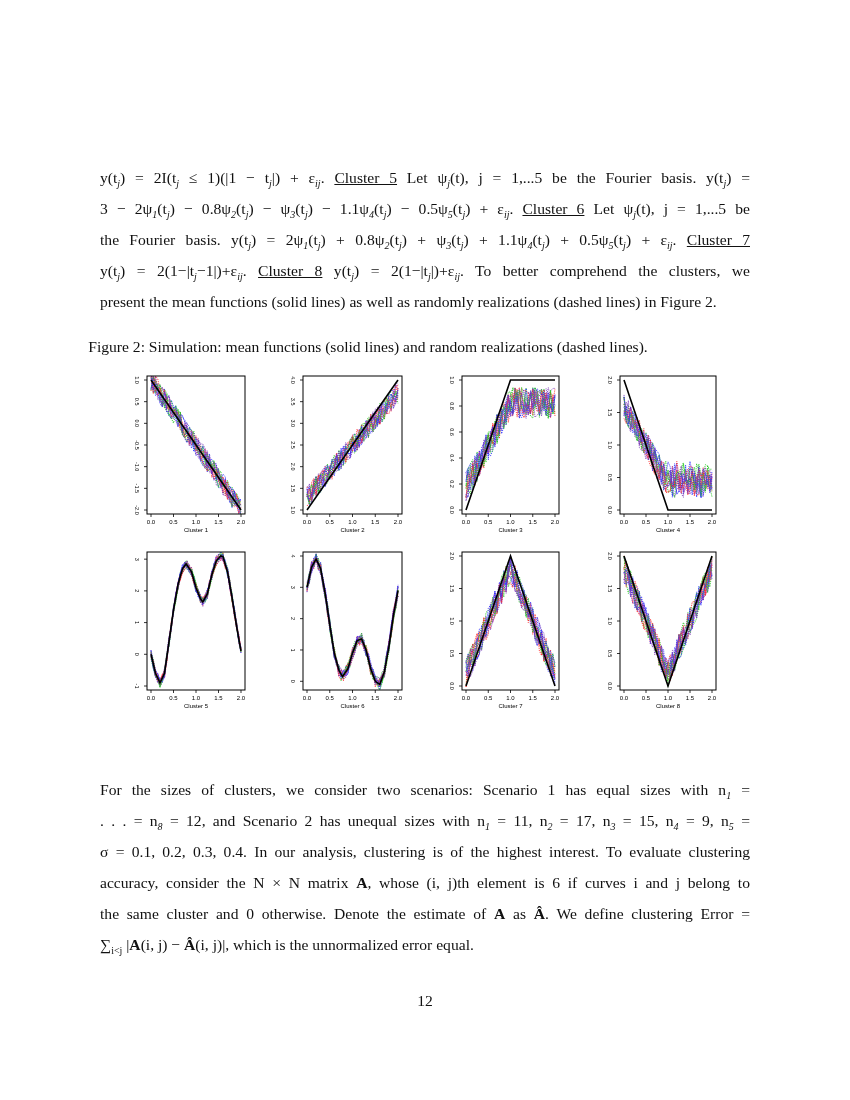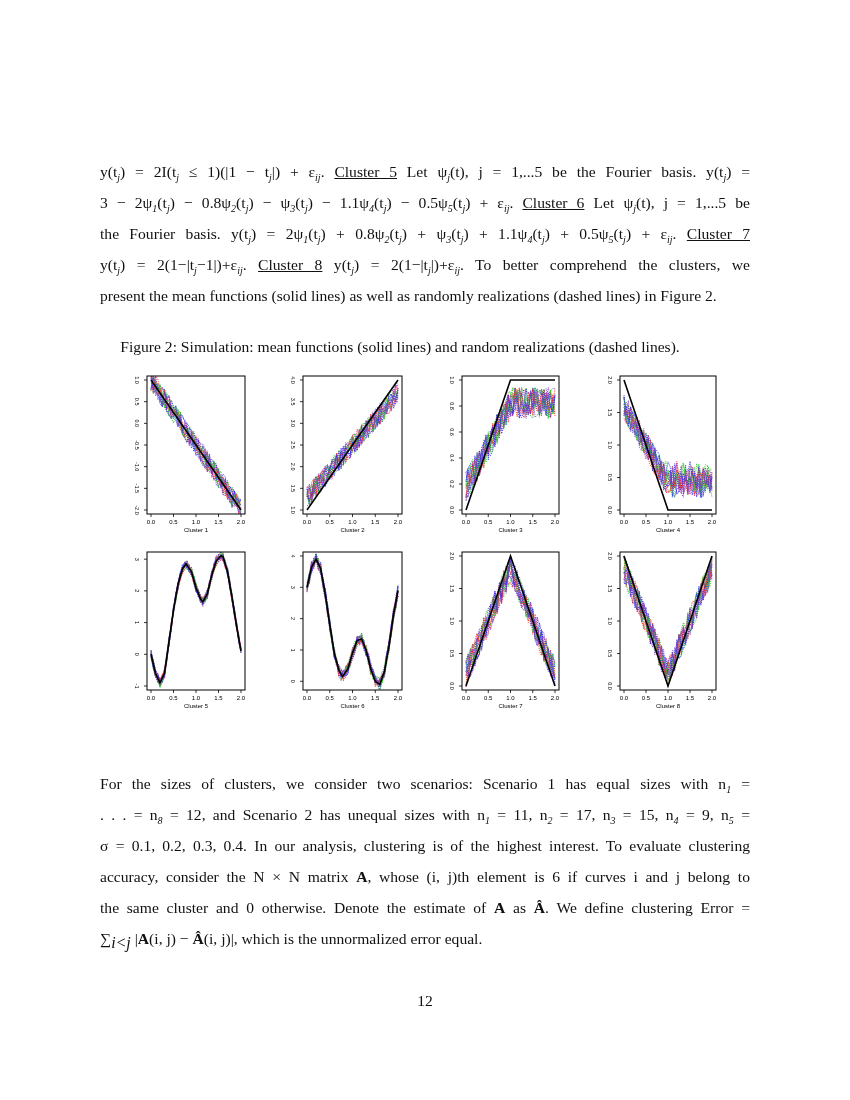--- a/index.html
+++ b/index.html
@@ -1,24 +1,24 @@
 <!DOCTYPE html>
 <html><head>
 <meta charset="utf-8">
 <style>
   html, body { margin: 0; padding: 0; background: #ffffff; }
   body { width: 850px; height: 1100px; position: relative; overflow: hidden;
          font-family: "DejaVu Serif", "Liberation Serif", serif; color: #111; }
   .para { position: absolute; left: 100px; width: 650px; font-family: "Liberation Serif", serif;
-          font-size: 15.6px; line-height: 20px; text-align: justify; }
+          font-size: 15.6px; line-height: 31px; text-align: justify; }
   .para .line { display: block; height: 31px; white-space: nowrap; text-align-last: justify; }
   .para .line.last { text-align-last: left; }
   .u { text-decoration: underline; }
   .caption { position: absolute; top: 338px; left: 0; width: 736px; text-align: center;
-             font-family: "Liberation Serif", serif; font-size: 15.6px; padding-left: 32px; }
+             font-family: "Liberation Serif", serif; font-size: 15.6px; }
   .figure { position: absolute; left: 0; top: 0; width: 850px; height: 1100px; pointer-events: none; }
   .pagenum { position: absolute; top: 992px; left: 0; width: 850px; text-align: center;
              font-family: "Liberation Serif", serif; font-size: 15.6px; }
   svg text { font-family: "Liberation Sans", sans-serif; }
 </style>
 </head>
 <body>
 
 <div class="para" id="top-para" style="top:162px;">
     <span class="line"><span>y(t</span><sub style="font-size: 10px; font-style: italic;">j</sub><span>) = 2I(t</span><sub style="font-size: 10px; font-style: italic;">j</sub><span> ≤ 1)(|1 − t</span><sub style="font-size: 10px; font-style: italic;">j</sub><span>|) + ε</span><sub style="font-size: 10px; font-style: italic;">ij</sub><span>. </span><span class="u">Cluster 5</span><span> Let ψ</span><sub style="font-size: 10px; font-style: italic;">j</sub><span>(t), j = 1,...5 be the Fourier basis.  y(t</span><sub style="font-size: 10px; font-style: italic;">j</sub><span>) =</span></span>
@@ -410,16 +410,16 @@
       <text x="668" y="708" font-size="6" text-anchor="middle">Cluster 8</text>
     </g>
   </svg>
 
 <div class="para" id="bottom-para" style="top:774px;">
     <span class="line"><span>    For the sizes of clusters, we consider two scenarios:  Scenario 1 has equal sizes with n</span><sub style="font-size: 10px; font-style: italic;">1</sub><span> =</span></span>
     <span class="line"><span>. . . = n</span><sub style="font-size: 10px; font-style: italic;">8</sub><span> = 12, and Scenario 2 has unequal sizes with n</span><sub style="font-size: 10px; font-style: italic;">1</sub><span> = 11, n</span><sub style="font-size: 10px; font-style: italic;">2</sub><span> = 17, n</span><sub style="font-size: 10px; font-style: italic;">3</sub><span> = 15, n</span><sub style="font-size: 10px; font-style: italic;">4</sub><span> = 9, n</span><sub style="font-size: 10px; font-style: italic;">5</sub><span> =</span></span>
     <span class="line"><span>σ = 0.1, 0.2, 0.3, 0.4.  In our analysis, clustering is of the highest interest.  To evaluate clustering</span></span>
     <span class="line"><span>accuracy, consider the N × N matrix </span><b>A</b><span>, whose (i, j)th element is 6 if curves i and j belong to</span></span>
     <span class="line"><span>the same cluster and 0 otherwise. Denote the estimate of </span><b>A</b><span> as </span><b>Â</b><span>. We define clustering Error =</span></span>
-    <span class="line last"><span>∑</span><sub style="font-size: 16px; font-style: italic; margin-top: 25px;">i&lt;j</sub><span> |</span><b>A</b><span>(i, j) − </span><b>Â</b><span>(i, j)|, which is the unnormalized error equal.</span></span>
+    <span class="line last"><span>∑</span><sub style="font-size: 10px;  margin-top: 25px;">i&lt;j</sub><span> |</span><b>A</b><span>(i, j) − </span><b>Â</b><span>(i, j)|, which is the unnormalized error equal.</span></span>
   </div>
 
 <div class="pagenum">12</div>
 
 </body></html>

